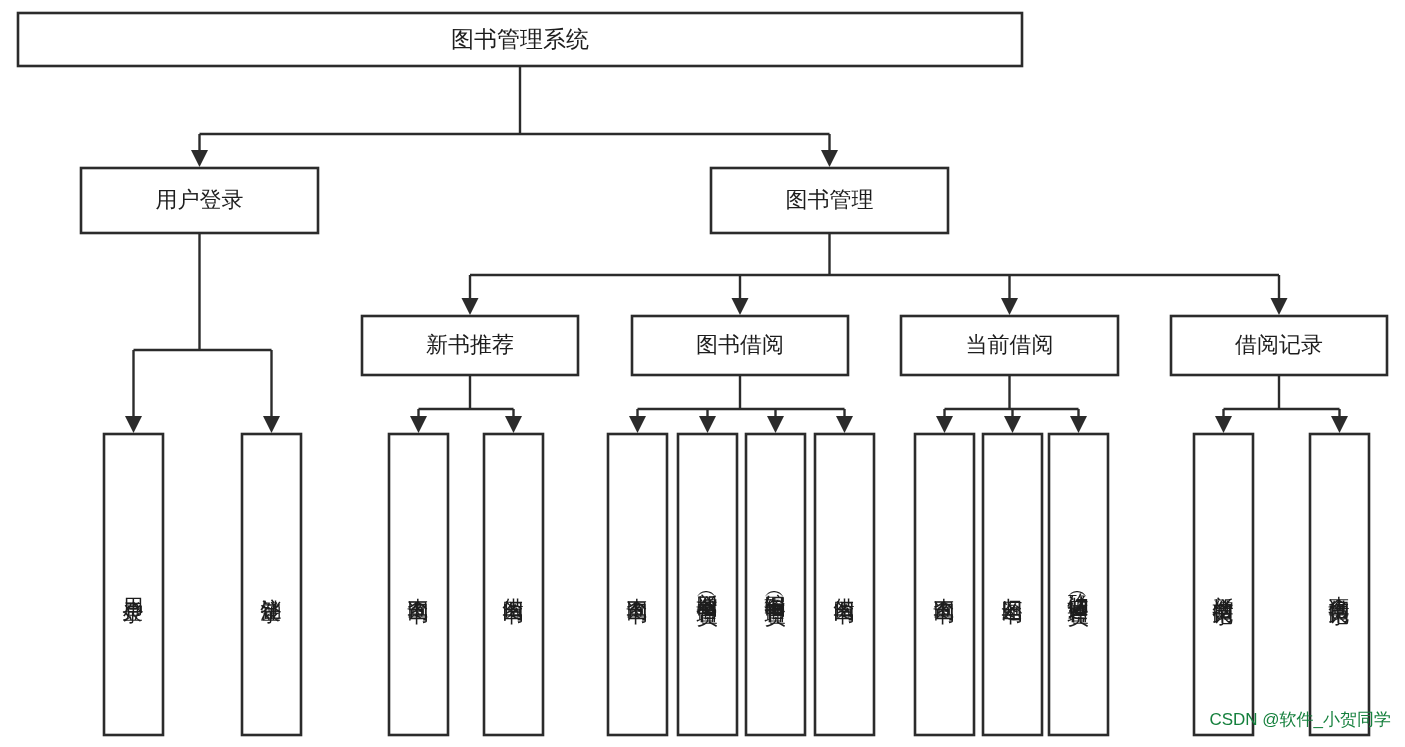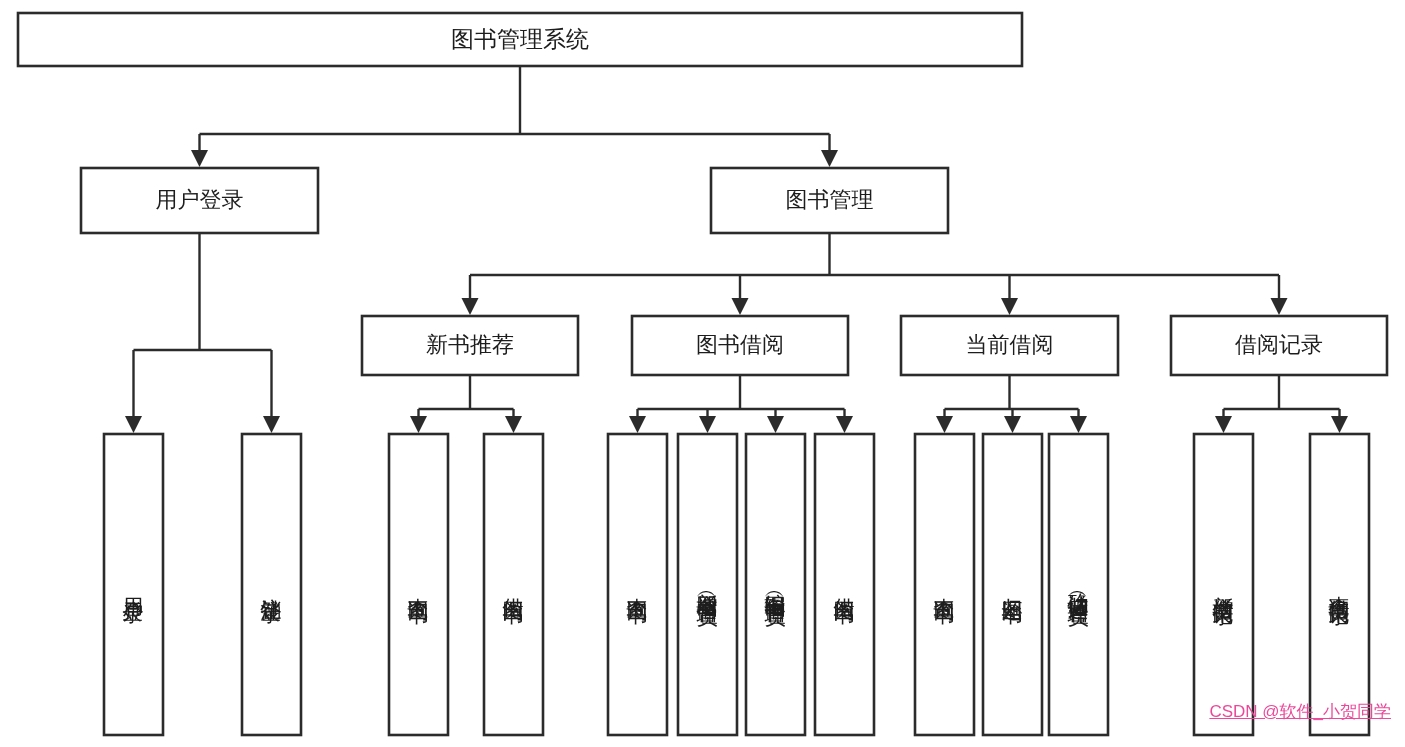--- a/index.html
+++ b/index.html
@@ -62,26 +62,25 @@
     line-height: 1;
     display: flex;
     align-items: center;
     justify-content: center;
     white-space: nowrap;
     pointer-events: none;
   }
   #watermark {
     position: absolute;
     right: 14px;
-    bottom: 24px;
+    bottom: 16px;
     font-family: "Liberation Sans", "DejaVu Sans", sans-serif;
     font-size: 17px;
-    color: #ec4899;
+    color: #15803d;
     white-space: nowrap;
-    text-decoration: underline;
   }
 </style>
 </head>
 <body>
 
 <div id="diagram-root">
   <svg id="flow" viewBox="0 0 1405 747">
     <g id="edges-layer">
         <line x1="520" y1="66" x2="520" y2="134" class="edge-line"></line>
         <line x1="199.5" y1="134" x2="829.5" y2="134" class="edge-line"></line>

